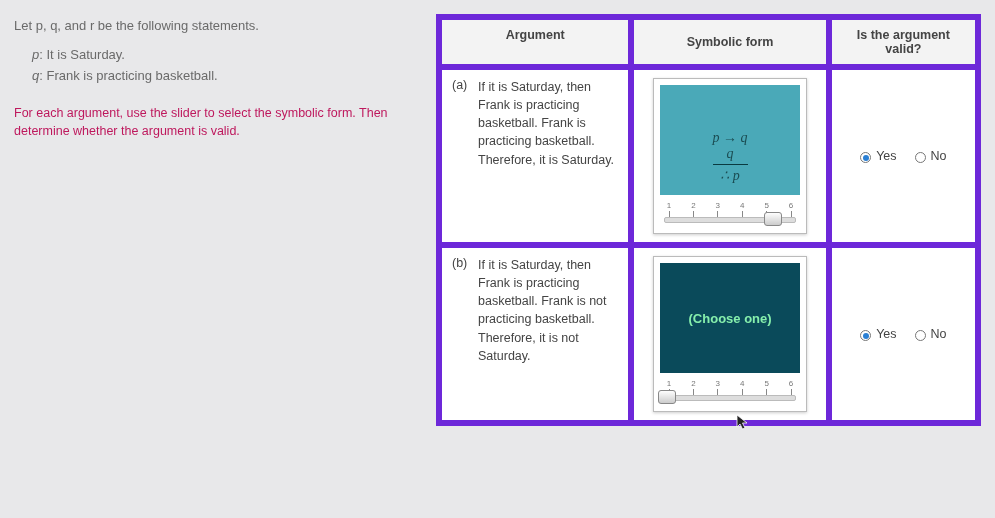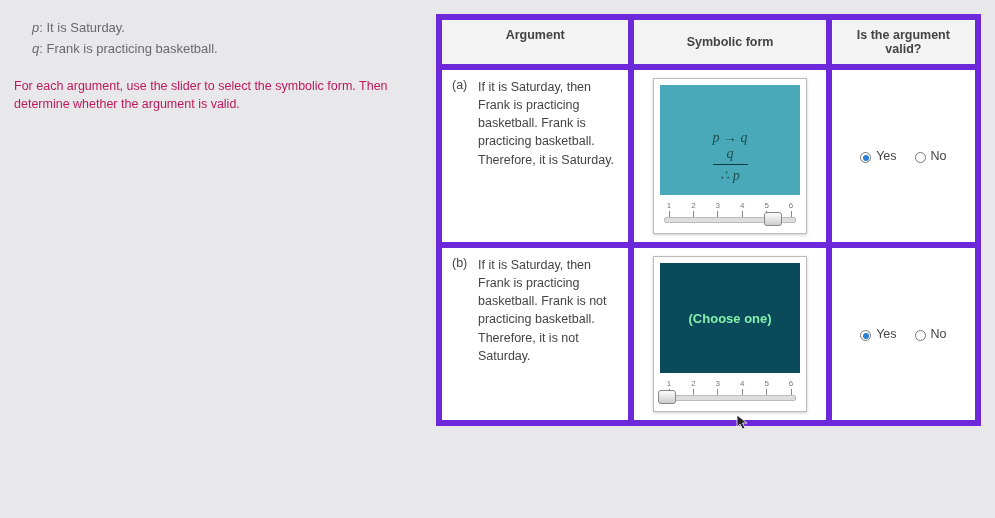--- a/index.html
+++ b/index.html
@@ -41,20 +41,21 @@
     .rdot { width: 11px; height: 11px; border: 1px solid #777; border-radius: 50%; background: #fff; display: inline-flex; align-items: center; justify-content: center; }
     .rdot.sel::after { content: ''; width: 6px; height: 6px; border-radius: 50%; background: #2a7fd4; }
     .cursor { position: absolute; width: 14px; height: 18px; pointer-events: none; }
     .row-b-wrap { position: relative; }
   </style>
 </head>
 <body>
 
 <div class="page">
   <div class="left">
+    <div class="intro">Let p, q, and r be the following statements.</div>
     <div class="stmts">
       <div><span class="var">p</span>: <span>It is Saturday.</span></div>
       <div><span class="var">q</span>: <span>Frank is practicing basketball.</span></div>
     </div>
     <div class="instr">For each argument, use the slider to select the symbolic form. Then determine whether the argument is valid.</div>
   </div>
 
   <div class="right">
     <table>
       <thead>

